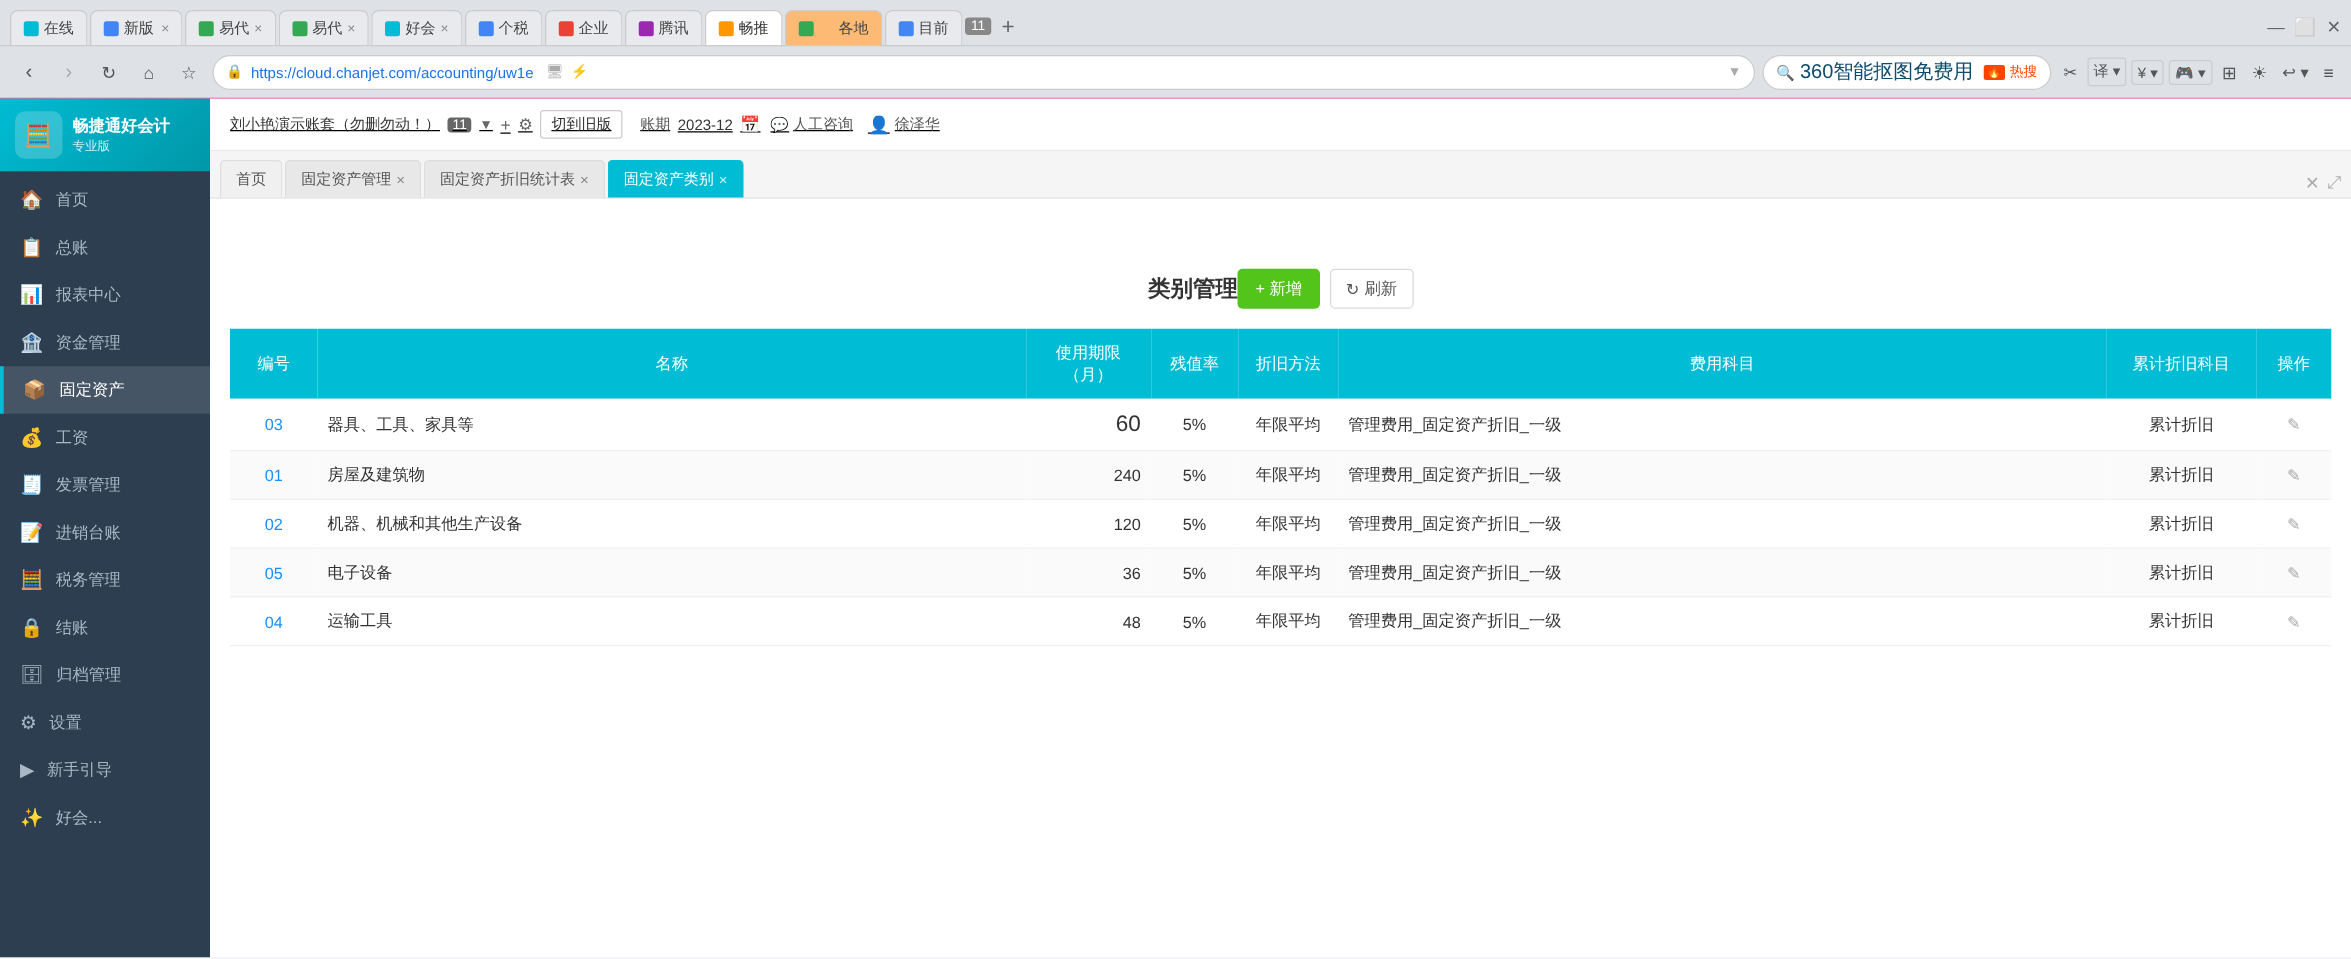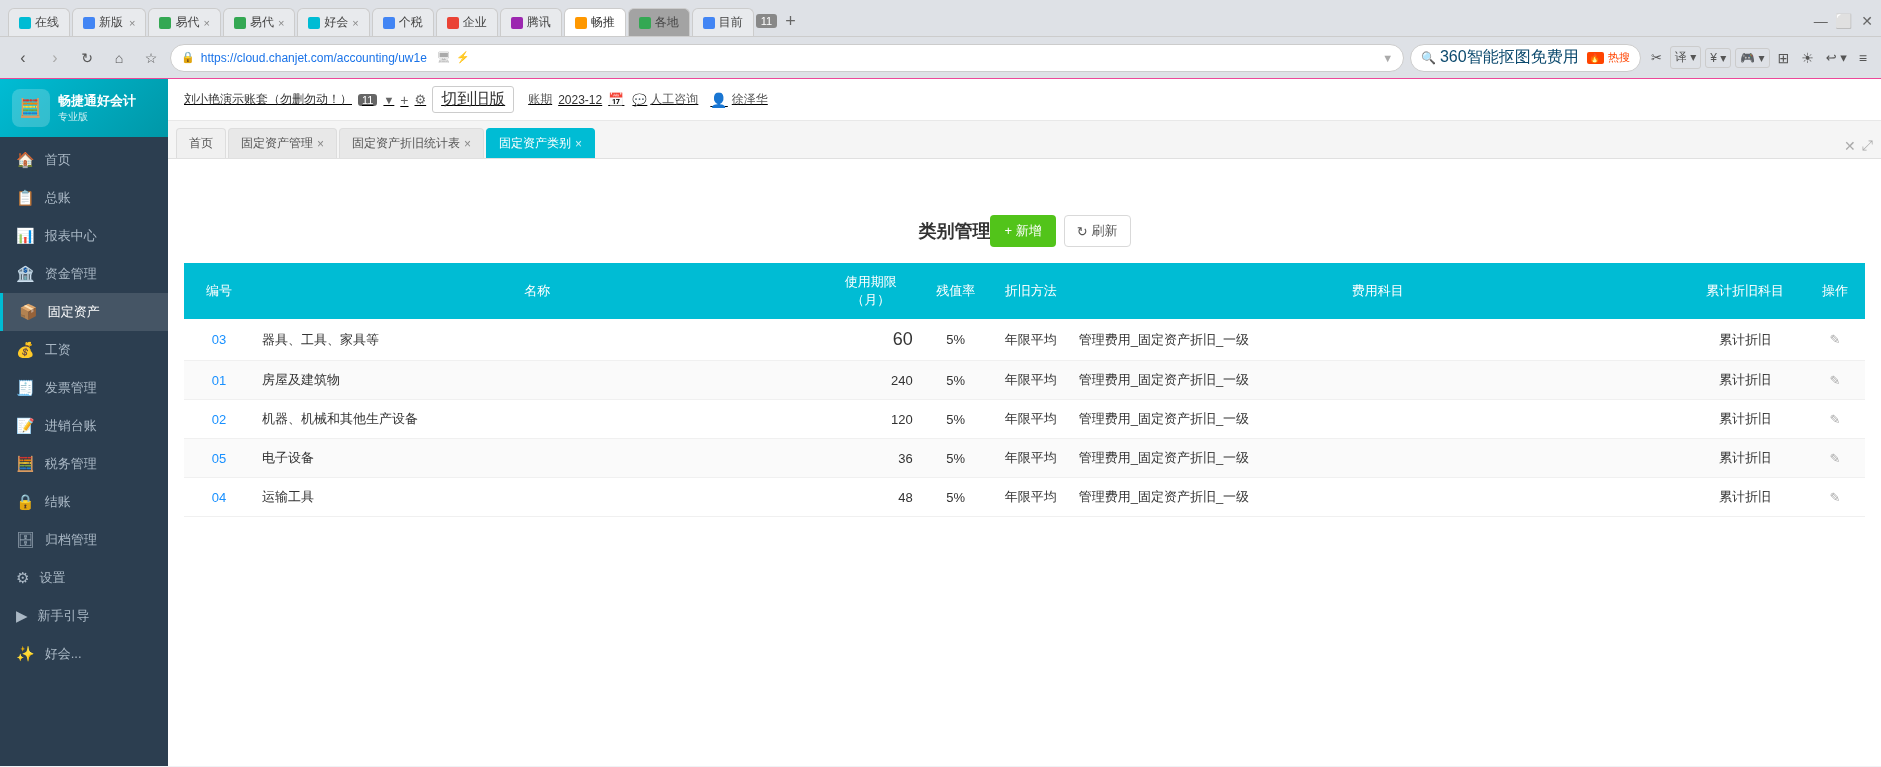--- a/index.html
+++ b/index.html
@@ -49,21 +49,21 @@
       <span>企业</span>
     </div>
     <div style="display:flex;align-items:center;padding:0 10px;height:28px;background:#e8eaed;border-radius:6px 6px 0 0;font-size:12px;color:#444;gap:4px;border:1px solid #ccc;border-bottom:none;cursor:pointer;">
       <span style="width:12px;height:12px;background:#9c27b0;border-radius:2px;display:inline-block;"></span>
       <span>腾讯</span>
     </div>
     <div style="display:flex;align-items:center;padding:0 10px;height:28px;background:#fff;border-radius:6px 6px 0 0;font-size:12px;color:#333;gap:4px;border:1px solid #ccc;border-bottom:none;cursor:pointer;font-weight:500;">
       <span style="width:12px;height:12px;background:#ff9800;border-radius:2px;display:inline-block;"></span>
       <span>畅推</span>
     </div>
-    <div style="display:flex;align-items:center;padding:0 10px;height:28px;background:#a3a3a3;border-radius:6px 6px 0 0;font-size:12px;color:#444;gap:4px;border:1px solid #ccc;border-bottom:none;cursor:pointer;">
+    <div style="display:flex;align-items:center;padding:0 10px;height:28px;background:#fdba74;border-radius:6px 6px 0 0;font-size:12px;color:#444;gap:20px;border:1px solid #ccc;border-bottom:none;cursor:pointer;">
       <span style="width:12px;height:12px;background:#34a853;border-radius:2px;display:inline-block;"></span>
       <span>各地</span>
     </div>
     <div style="display:flex;align-items:center;padding:0 10px;height:28px;background:#e8eaed;border-radius:6px 6px 0 0;font-size:12px;color:#444;gap:4px;border:1px solid #ccc;border-bottom:none;cursor:pointer;">
       <span style="width:12px;height:12px;background:#4285f4;border-radius:2px;display:inline-block;"></span>
       <span>目前</span>
     </div>
     <span style="background:#888;color:#fff;border-radius:3px;padding:1px 5px;font-size:11px;align-self:center;">11</span>
     <button style="background:none;border:none;font-size:18px;color:#666;cursor:pointer;padding:0 6px;align-self:center;">+</button>
 
@@ -196,21 +196,21 @@
 
   <div style="flex:1;display:flex;flex-direction:column;overflow:hidden;">
 
     <div style="background:#fff;height:42px;display:flex;align-items:center;padding:0 16px;border-bottom:1px solid #e8e8e8;gap:8px;text-decoration:underline;">
       <div style="display:flex;align-items:center;gap:6px;">
         <span style="font-size:12px;color:#333;">刘小艳演示账套（勿删勿动！）</span>
         <span style="background:#666;color:#fff;border-radius:3px;padding:0 4px;font-size:11px;">11</span>
         <button style="background:none;border:none;cursor:pointer;font-size:11px;color:#666;">▼</button>
         <button style="background:none;border:none;cursor:pointer;font-size:14px;color:#666;">+</button>
         <button style="background:none;border:none;cursor:pointer;font-size:13px;color:#666;">⚙</button>
-        <button style="border:1px solid #ccc;background:#fff;padding:2px 8px;font-size:16px;cursor:pointer;border-radius:3px;color:#333;">切到旧版</button>
+        <button style="border:1px solid #ccc;background:#fff;padding:2px 8px;font-size:12px;cursor:pointer;border-radius:3px;color:#333;">切到旧版</button>
         <span style="font-size:12px;color:#555;margin-left:8px;">账期</span>
         <span style="font-size:12px;color:#333;">2023-12</span>
         <span style="font-size:13px;cursor:pointer;">📅</span>
       </div>
       <div style="display:flex;align-items:center;gap:12px;font-size:12px;color:#555;">
         <div style="display:flex;align-items:center;gap:3px;cursor:pointer;">
           <span>💬</span>
           <span>人工咨询</span>
         </div>
         <div style="display:flex;align-items:center;gap:4px;cursor:pointer;">

